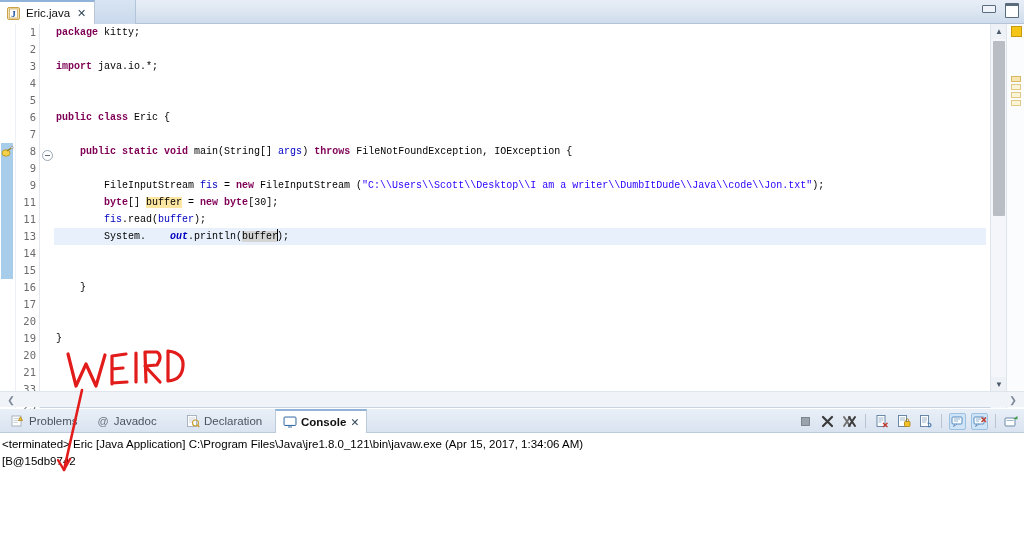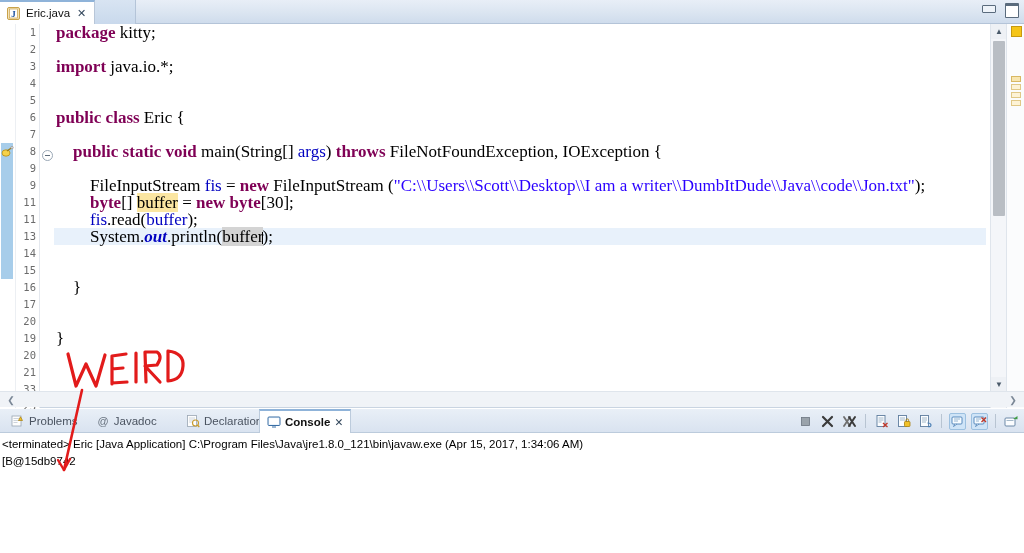--- a/index.html
+++ b/index.html
@@ -110,32 +110,32 @@
     border: 1px solid #9aa8b6; border-radius: 50%;
     background: #ffffff;
   }
   .fold::after {
     content: ""; position: absolute; left: 2px; top: 4px;
     width: 5px; height: 1px; background: #5c6b7a;
   }
   .code {
     position: absolute; left: 54px; top: 0;
     width: 932px; height: 336px;
-    font-family: Liberation Serif, serif;
-    font-size: 17px;
+    font-family: Liberation Mono, monospace;
+    font-size: 10px;
     white-space: pre;
     color: #000000;
     overflow: hidden;
   }
   .cl { height: 17px; line-height: 17px; padding-left: 2px; }
   .cl.cur { background: #e8f1fb; }
   .kw { color: #7f0055; font-weight: bold; }
   .str { color: #2a00ff; }
   .fld { color: #0000c0; }
-  .stat { color: #0000c0; font-style: italic; font-weight: bold; }
+  .stat { color: #0000c0; font-style: italic; font-weight: bold; margin-left: 24px; }
   .occ { background: #fbe6a2; }
   .occ2 { background: #d4d4d4; }
   .caret {
     display: inline-block; width: 1px; height: 12px;
     background: #000; vertical-align: -2px; margin: 0 -1px;
   }
 
   
   .vscroll {
     position: absolute; right: 18px; top: 0;
@@ -354,21 +354,21 @@
         </div>
         <div class="vtab" style="left: 179px;">
           <span class="vt-ico"><svg width="14" height="14" viewBox="0 0 14 14">
               <rect x="1.5" y="1.5" width="9" height="11" fill="#fdfdfd" stroke="#9aa6b3" stroke-width="0.8"></rect>
               <path d="M3 4h6M3 6h6M3 8h4" stroke="#c3ccd6" stroke-width="0.8"></path>
               <circle cx="9.5" cy="9" r="3" fill="none" stroke="#c99b2b" stroke-width="1.1"></circle>
               <path d="M11.6 11.2 L13.3 13" stroke="#c99b2b" stroke-width="1.3"></path>
             </svg></span>
           <span>Declaration</span>
         </div>
-        <div class="vtab active" style="left: 259px;">
+        <div class="vtab active" style="left: 275px;">
           <span class="vt-ico"><svg width="14" height="14" viewBox="0 0 14 14">
               <rect x="1" y="2" width="12" height="8.5" rx="1" fill="#e8f2fb" stroke="#3a6ea5" stroke-width="1"></rect>
               <rect x="2.2" y="3.2" width="9.6" height="6" fill="#ffffff"></rect>
               <path d="M5 11.5h4v1H5z" fill="#3a6ea5"></path>
             </svg></span>
           <span>Console</span>
           <span class="vtab-close">✕</span>
         </div>
       </div>
 

